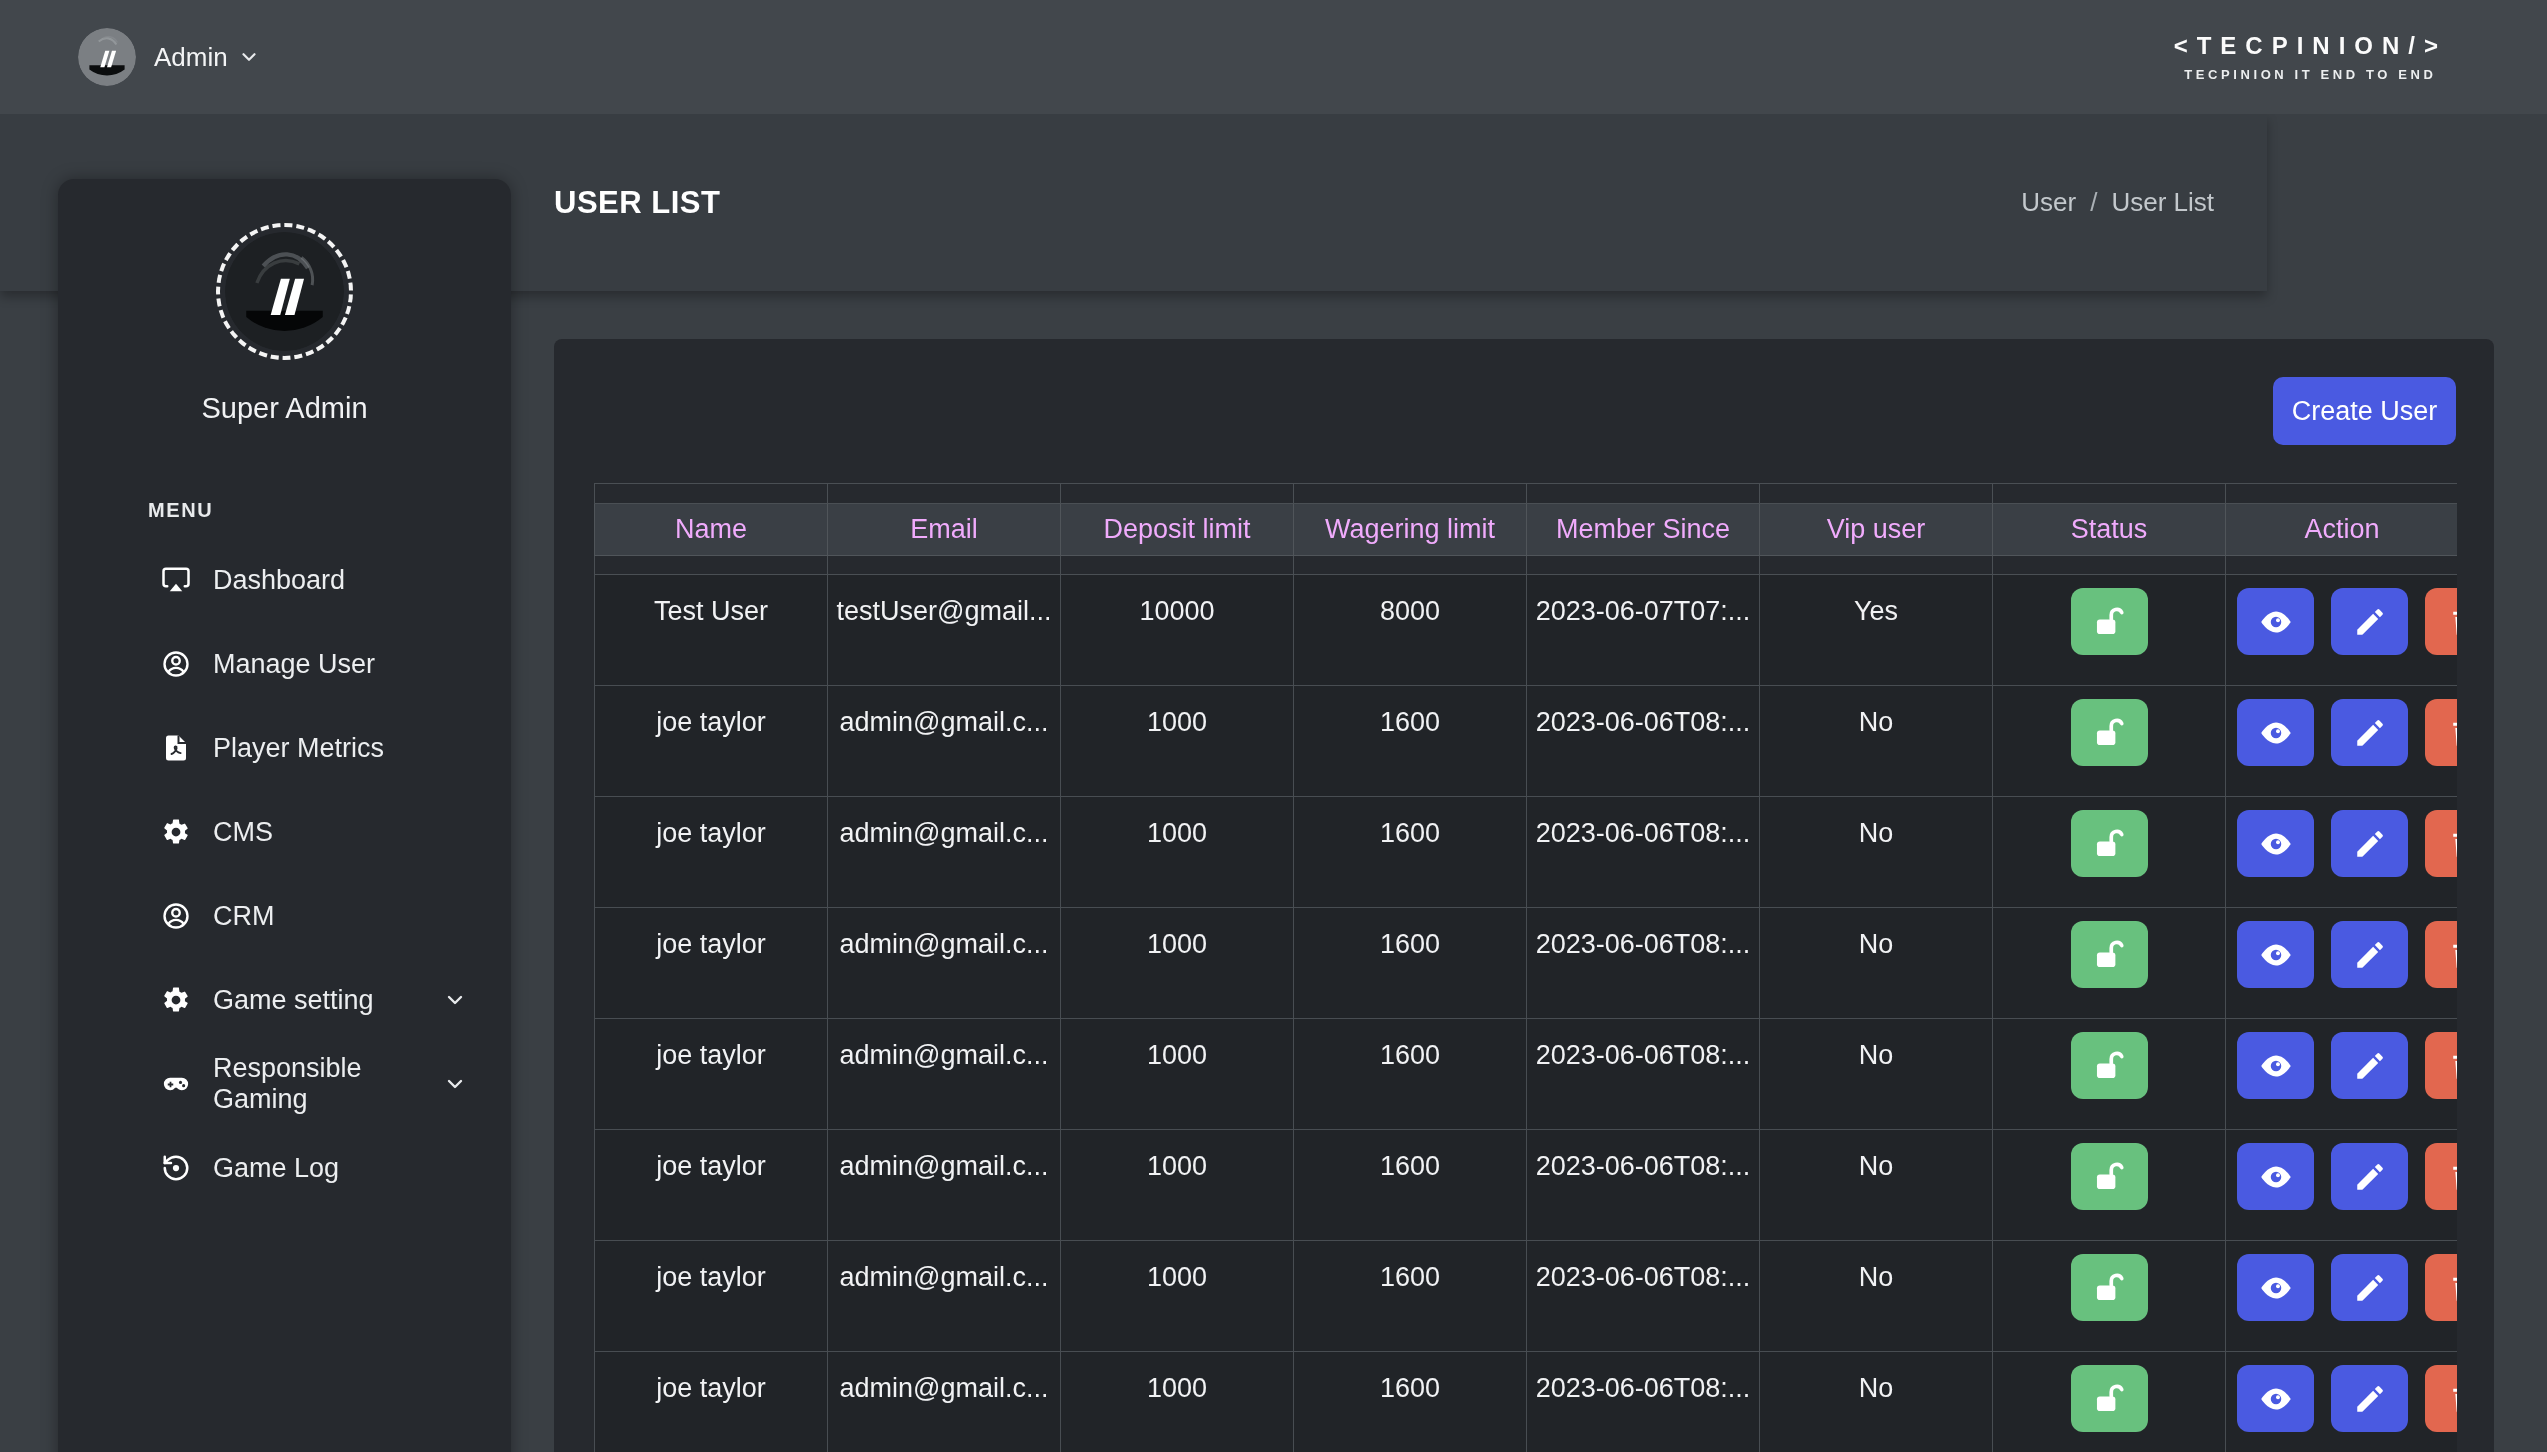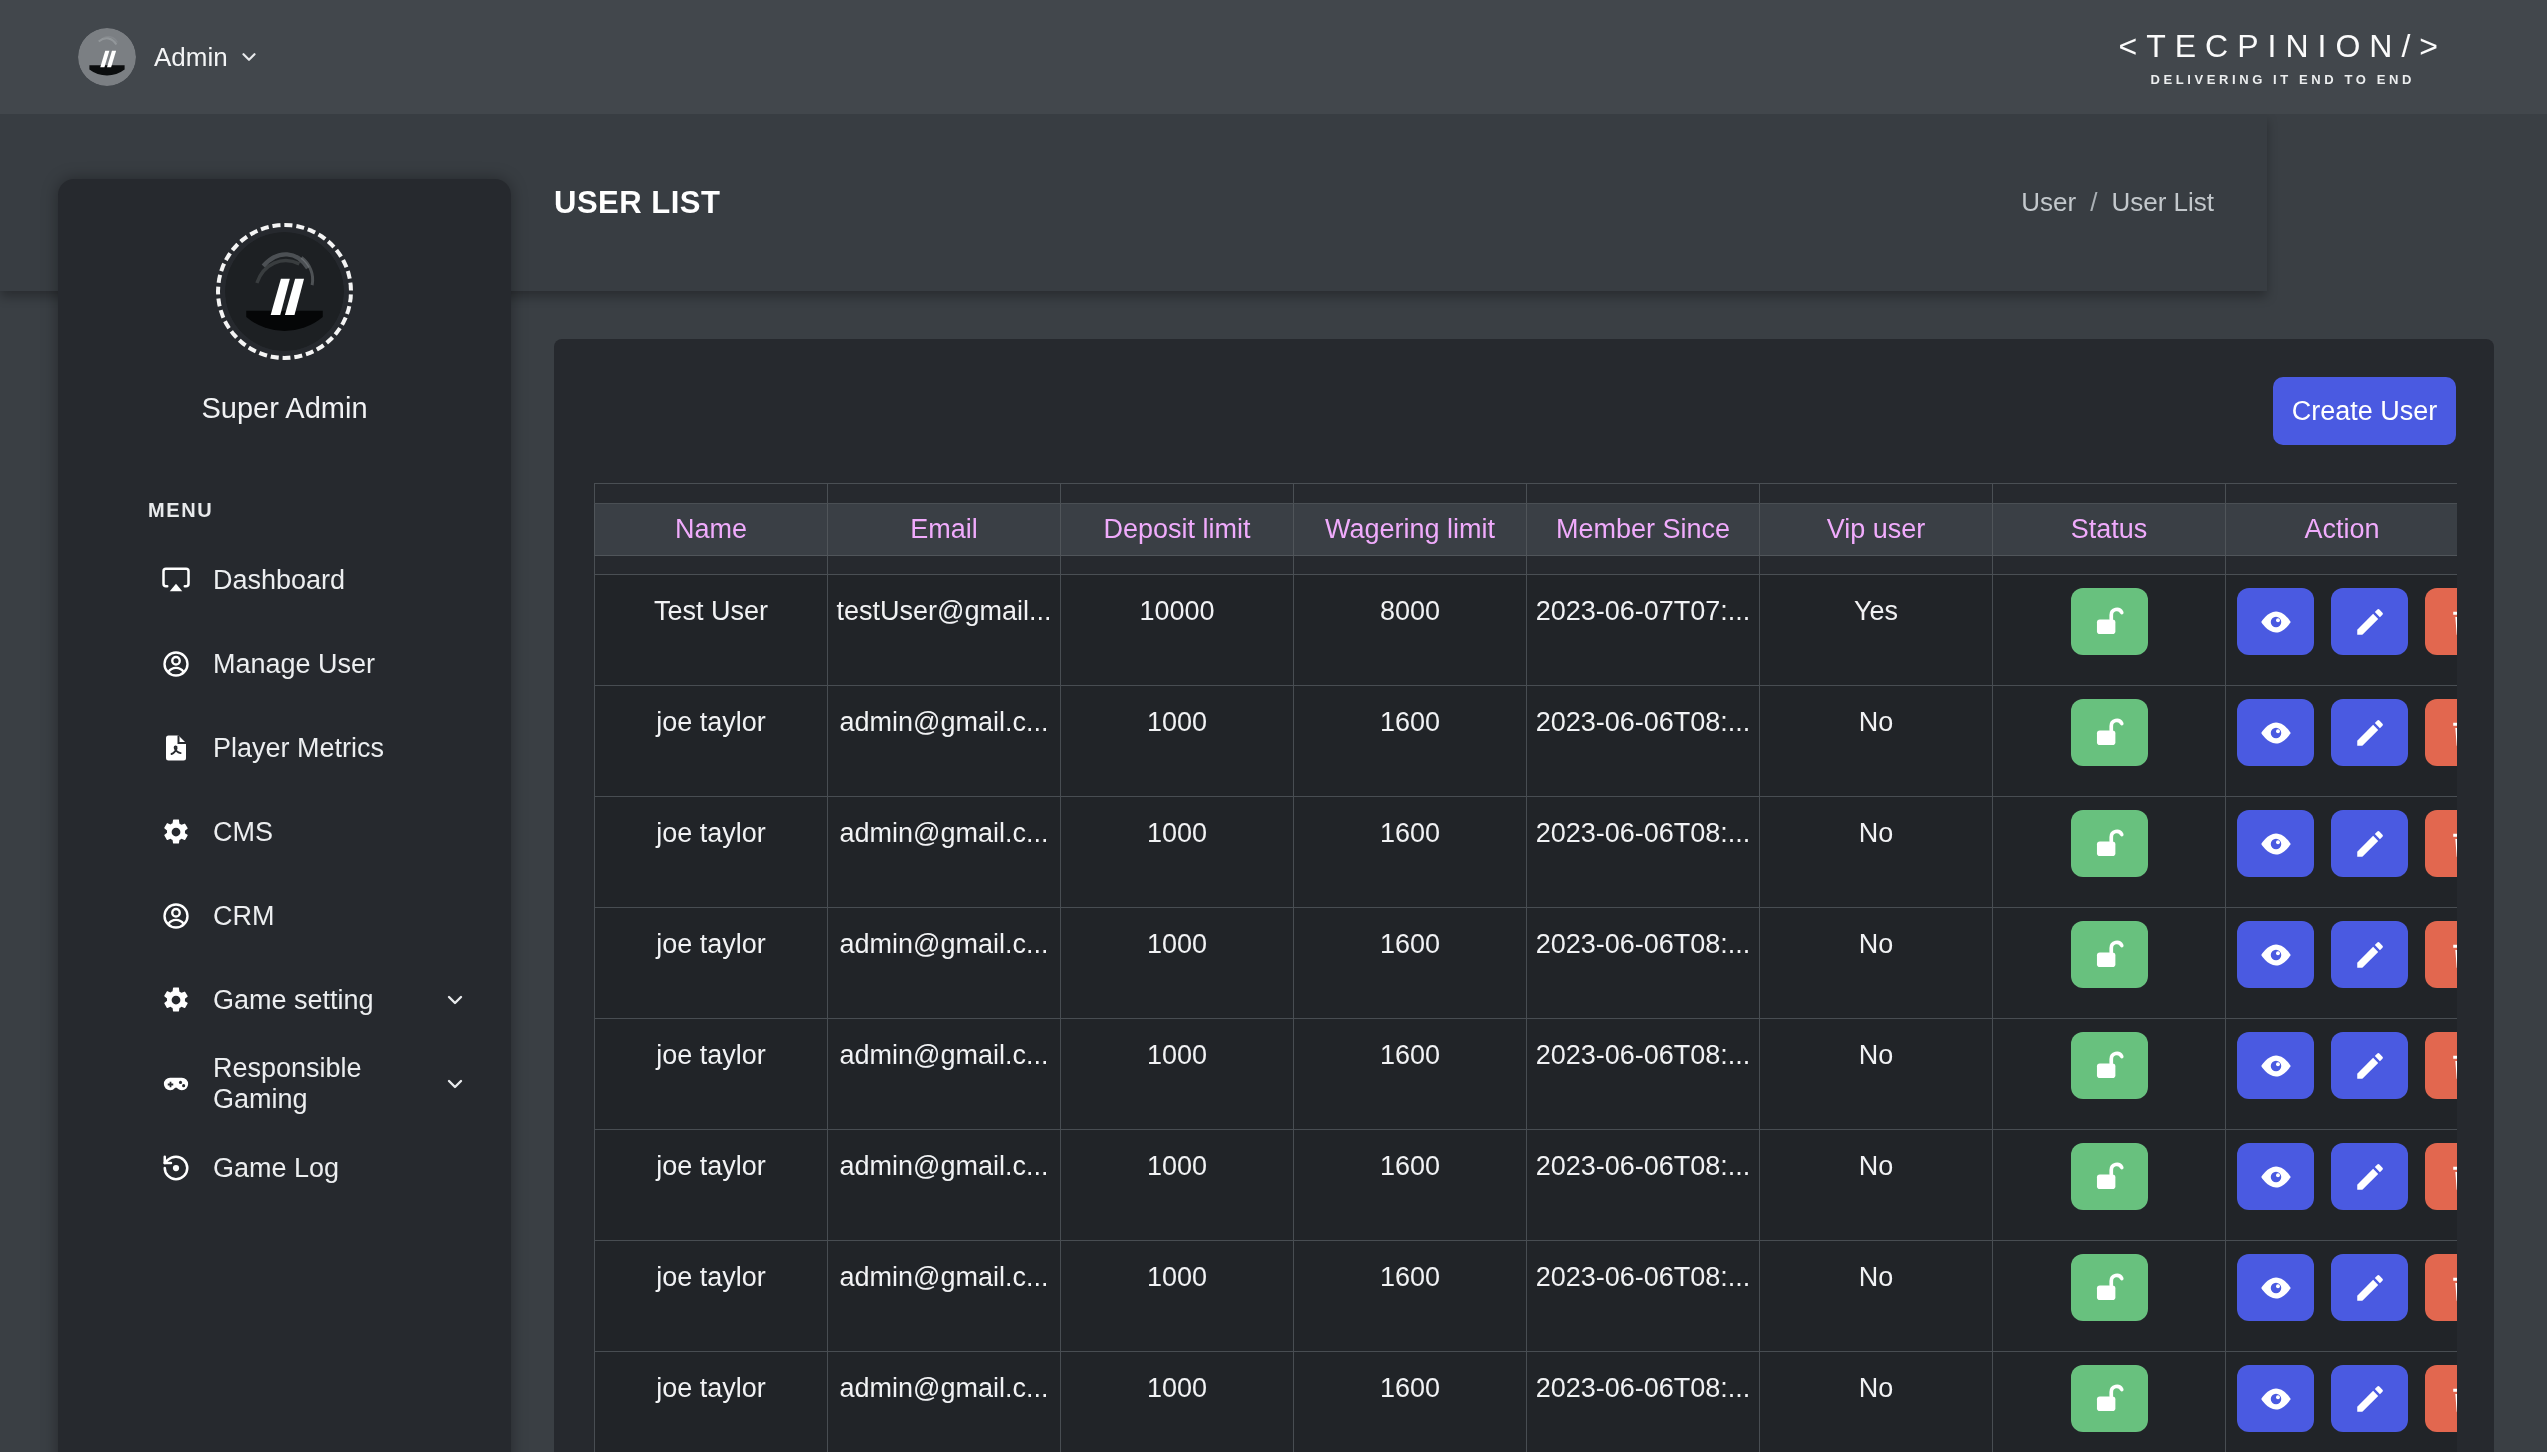--- a/index.html
+++ b/index.html
@@ -12,21 +12,21 @@
   .topbar{
     position:absolute;left:0;top:0;width:2547px;height:114px;background:#42474c;
     display:flex;align-items:center;justify-content:space-between;
     padding:0 100px 0 78px;box-sizing:border-box;z-index:30;
   }
   .topbar-left{display:flex;align-items:center;}
   .avatar-top{width:58px;height:58px;border-radius:50%;overflow:hidden;flex:0 0 auto;cursor:pointer;}
   .admin-label{color:#f3f4f5;font-size:26px;margin-left:18px;cursor:pointer;}
   .chev-top{width:22px;height:22px;margin-left:10px;display:inline-flex;align-items:center;}
   .brand{text-align:center;color:#fbfbfb;user-select:none;}
-  .brand-title{font-size:32px;letter-spacing:9px;font-weight:400;white-space:nowrap;}
+  .brand-title{font-size:24px;letter-spacing:9px;font-weight:700;white-space:nowrap;}
   .brand-tag{font-size:13px;letter-spacing:3.6px;font-weight:700;margin-top:7px;color:#eceeef;}
   
   .band{
     position:absolute;left:0;top:114px;width:2267px;height:177px;background:#383d42;
     box-shadow:0 6px 10px rgba(0,0,0,.28);
     display:flex;align-items:center;justify-content:space-between;
     padding:0 53px 0 554px;box-sizing:border-box;z-index:10;
   }
   .page-title{color:#ffffff;font-size:31px;font-weight:700;letter-spacing:0.5px;}
   .breadcrumb{color:#c3c8cc;font-size:26px;display:flex;align-items:center;gap:14px;}
@@ -105,21 +105,21 @@
       </div>
       <span class="admin-label">Admin</span>
       <span class="chev-top">
         <svg viewBox="0 0 24 24" fill="none" stroke="#e8eaec" stroke-width="2.4" stroke-linecap="round" stroke-linejoin="round">
             <polyline points="6 9 12 15 18 9"></polyline>
           </svg>
       </span>
     </div>
     <div class="brand">
       <div class="brand-title">&lt;TECPINION/&gt;</div>
-      <div class="brand-tag">DELIVERING IT END TO END</div>
+      <div class="brand-tag">TECPINION IT END TO END</div>
     </div>
   </div>
 
   <div class="band">
     <div class="page-title">USER LIST</div>
     <div class="breadcrumb">
       <span class="crumb">User</span>
       <span class="sep">/</span>
       <span class="crumb">User List</span>
     </div>

